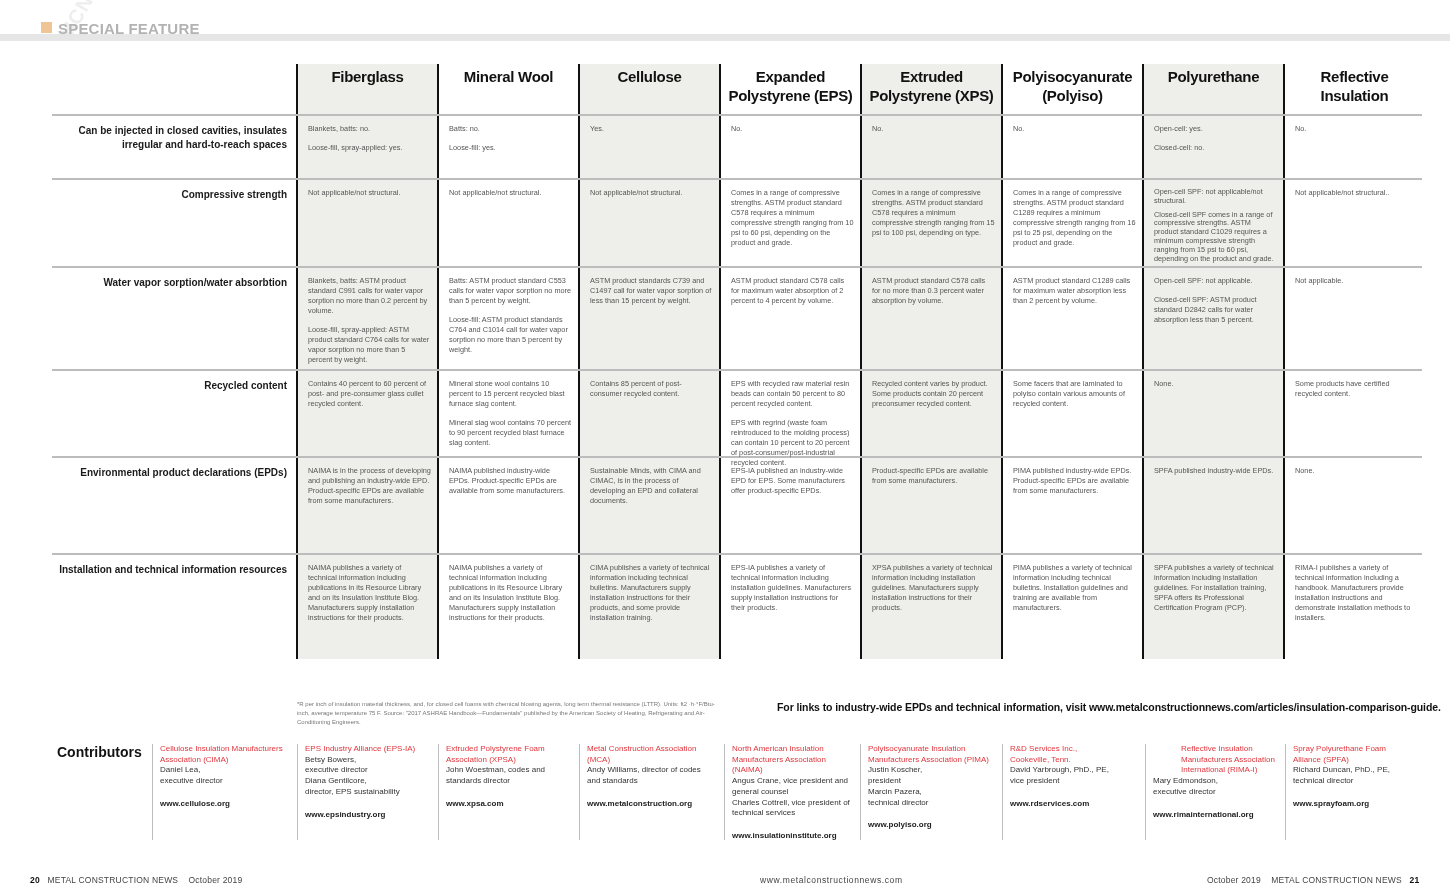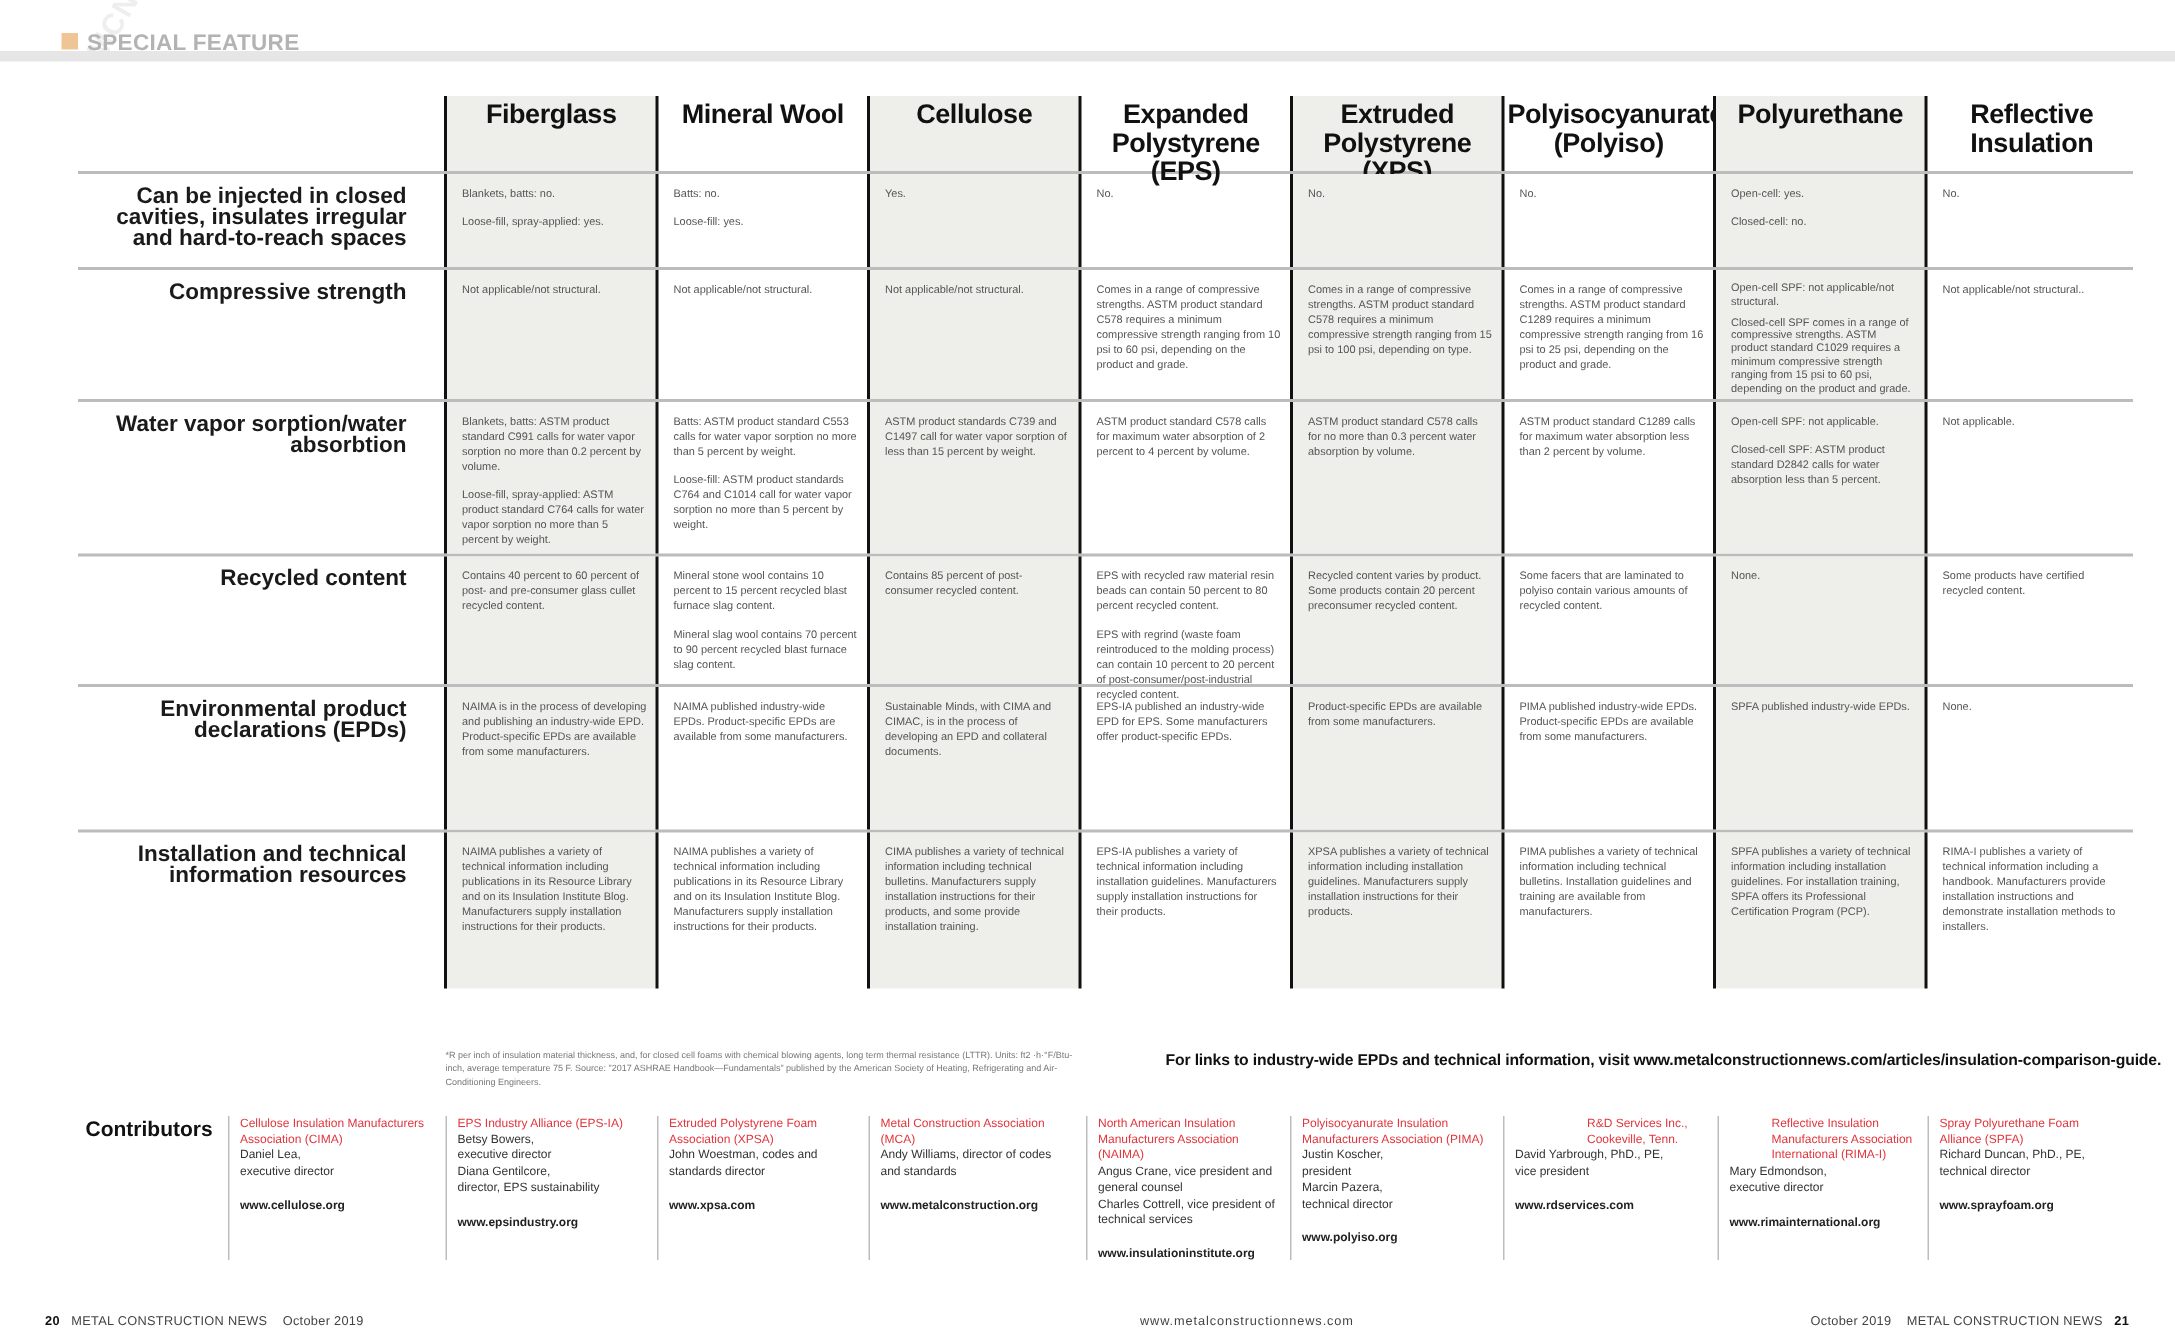--- a/index.html
+++ b/index.html
@@ -6,28 +6,28 @@
   html, body { width: 1450px; height: 887px; background: #ffffff; overflow: hidden; }
   body { position: relative; font-family: "Liberation Sans", sans-serif; color: #3a3a3a; }
 
   .header-band { position: absolute; left: 0; top: 34px; width: 1450px; height: 7px; background: #e6e6e6; }
   .header-square { position: absolute; left: 41px; top: 22px; width: 11px; height: 11px; background: #f0c595; }
   .header-title { position: absolute; left: 58px; top: 20px; font-size: 15px; font-weight: bold; color: #b3b3b3; letter-spacing: 0.2px; }
   .watermark { position: absolute; left: 52px; top: 6px; font-size: 20px; font-weight: bold; color: #eeeeee; transform: rotate(-60deg); letter-spacing: 1px; }
 
   .grid { position: absolute; left: 52px; top: 64px; width: 1370px; }
   .row { display: flex; }
-  .rowhead { width: 244px; flex: none; text-align: right; padding-right: 25px; padding-top: 8px;
-             font-size: 15px; font-weight: bold; color: #1a1a1a; line-height: 14px; }
+  .rowhead { width: 244px; flex: none; text-align: right; padding-right: 9px; padding-top: 8px;
+             font-size: 10px; font-weight: bold; color: #1a1a1a; line-height: 14px; }
   .cell { width: 141px; flex: none; font-family: "Liberation Sans Narrow", "Liberation Sans", sans-serif; font-size: 7.3px; line-height: 10px; color: #555;
           padding: 8px 6px 0 10px; }
   .cell p { margin-bottom: 9px; transform-origin: left; }
   .shade { background: #eeeeea; }
   .bl { border-left: 2.5px solid #111; }
-  .hdrcell { font-size: 18px; font-weight: bold; color: #111; text-align: center; line-height: 19px; padding: 3px 2px 0 2px; letter-spacing: -0.3px;
+  .hdrcell { font-size: 15px; font-weight: bold; color: #111; text-align: center; line-height: 19px; padding: 3px 2px 0 2px; letter-spacing: -0.3px;
              font-family: "Liberation Sans Narrow", "Liberation Sans", sans-serif; }
   .hline { border-top: 2px solid #bcbcbc; }
 
   .footnote { position: absolute; left: 297px; top: 700px; width: 420px; font-size: 6px; line-height: 9px; color: #777; }
   .links-note { position: absolute; left: 733px; top: 701px; font-size: 10.5px; font-weight: bold; color: #111; letter-spacing: -0.1px; padding-left: 44px; }
 
   .contrib-title { position: absolute; left: 57px; top: 744px; font-size: 14px; font-weight: bold; color: #111; }
   .contrib { position: absolute; top: 744px; border-left: 1px solid #bdbdbd; padding-left: 7px; height: 96px; font-size: 8px; line-height: 10.7px; color: #333; }
   .contrib .org { color: #e0363d; }
   .contrib .url { font-weight: bold; color: #222; margin-top: 12px; }
@@ -272,21 +272,21 @@
 </div>
 <div class="contrib" style="left:860px; width:140px;">
   <div class="org">Polyisocyanurate Insulation Manufacturers Association (PIMA)</div>
   <div>Justin Koscher,</div>
   <div>president</div>
   <div>Marcin Pazera,</div>
   <div>technical director</div>
   <div class="url">www.polyiso.org</div>
 </div>
 <div class="contrib" style="left:1002px; width:130px;">
-  <div class="org" style="width:80px;margin-left:48px;">R&amp;D Services Inc., Cookeville, Tenn.</div>
+  <div class="org" style="width:80px;">R&amp;D Services Inc., Cookeville, Tenn.</div>
   <div>David Yarbrough, PhD., PE,</div>
   <div>vice president</div>
   <div class="url">www.rdservices.com</div>
 </div>
 <div class="contrib" style="left:1145px; width:135px;">
   <div class="org" style="width:115px;margin-left:28px;">Reflective Insulation Manufacturers Association International (RIMA-I)</div>
   <div>Mary Edmondson,</div>
   <div>executive director</div>
   <div class="url">www.rimainternational.org</div>
 </div>

